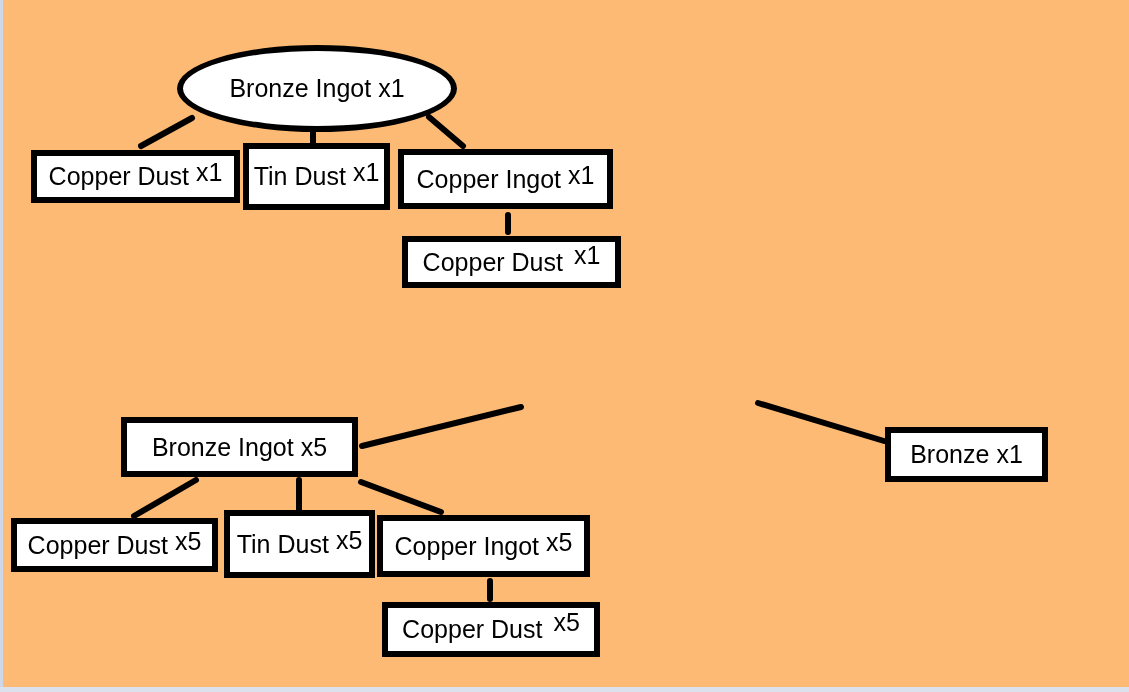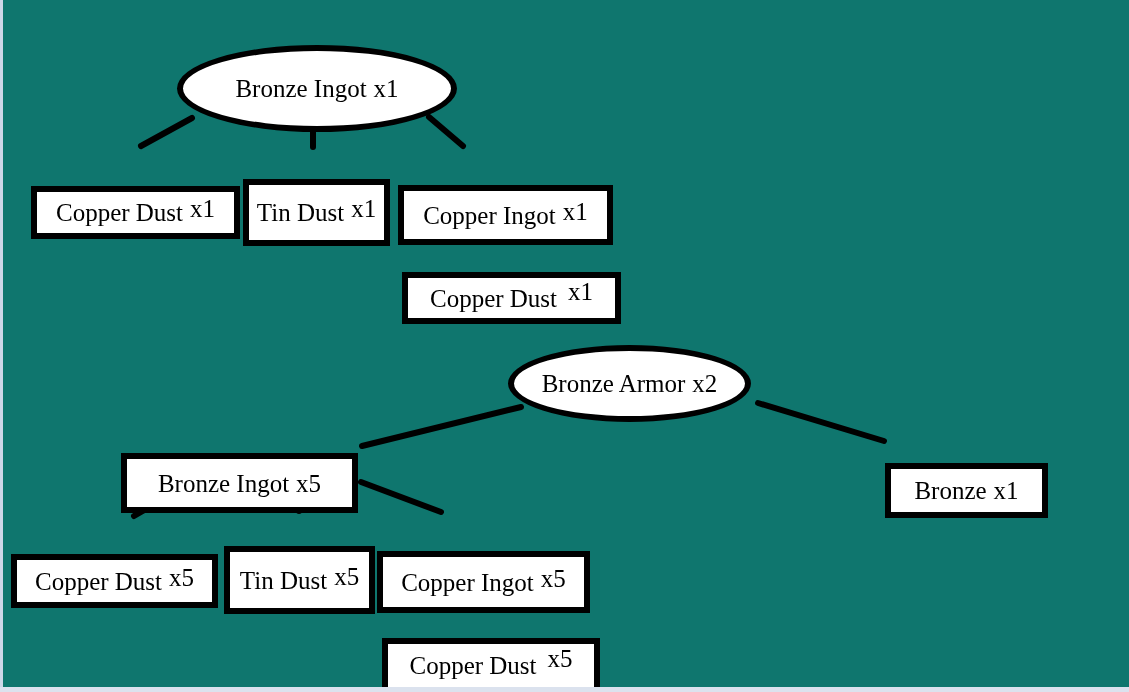--- a/index.html
+++ b/index.html
@@ -1,21 +1,21 @@
 <!DOCTYPE html>
 <html><head>
 <meta charset="utf-8">
 <style>
   html,body{margin:0;padding:0;background:#ffffff;}
   .canvas{
     position:relative;
     width:1129px;height:692px;
-    background:#0f766e;
+    background:#fdba74;
     overflow:hidden;
-    font-family:Liberation Serif, serif;
+    font-family:Liberation Sans, sans-serif;
     color:#000;
   }
   .edge-left{
     position:absolute;left:0;top:0;width:3px;height:692px;
     background:#cdd7e7;
   }
   .edge-bottom{
     position:absolute;left:0;bottom:0;width:100%;height:5px;
     background:#dbe2ee;
   }
@@ -25,21 +25,21 @@
     box-sizing:border-box;
     display:flex;align-items:center;justify-content:center;
     font-size:25px;line-height:1;
     white-space:nowrap;
     background:#ffffff;
   }
   .node .lbl{display:inline-block;}
   .node .qty{display:inline-block;margin-left:7px;}
   .node .qty.raised{position:relative;top:-4px;}
   .node .qty.raised-hi{position:relative;top:-7px;margin-left:11px;}
-  .rect{border:6px solid #000;margin-top:36px;}
+  .rect{border:6px solid #000;}
   .ellipse{border:6px solid #000;border-radius:50%;}
 </style>
 </head>
 <body>
 
 <div class="canvas">
 
   <svg class="connectors" width="1129" height="692" viewBox="0 0 1129 692">
 
     <line x1="192" y1="118" x2="141" y2="146" stroke="#000" stroke-width="6" stroke-linecap="round"></line>
@@ -73,24 +73,20 @@
   <div class="node rect" style="left:398px;top:149px;width:215px;height:60px;">
     <span class="lbl">Copper Ingot</span>
     <span class="qty raised">x1</span>
   </div>
 
   <div class="node rect" style="left:402px;top:236px;width:219px;height:52px;">
     <span class="lbl">Copper Dust</span>
     <span class="qty raised-hi">x1</span>
   </div>
 
-  <div class="node ellipse" style="left:508px;top:345px;width:243px;height:77px;">
-    <span class="lbl">Bronze Armor</span>
-    <span class="qty">x2</span>
-  </div>
 
   <div class="node rect" style="left:121px;top:417px;width:237px;height:60px;">
     <span class="lbl">Bronze Ingot</span>
     <span class="qty">x5</span>
   </div>
 
   <div class="node rect" style="left:885px;top:427px;width:163px;height:55px;">
     <span class="lbl">Bronze</span>
     <span class="qty">x1</span>
   </div>

